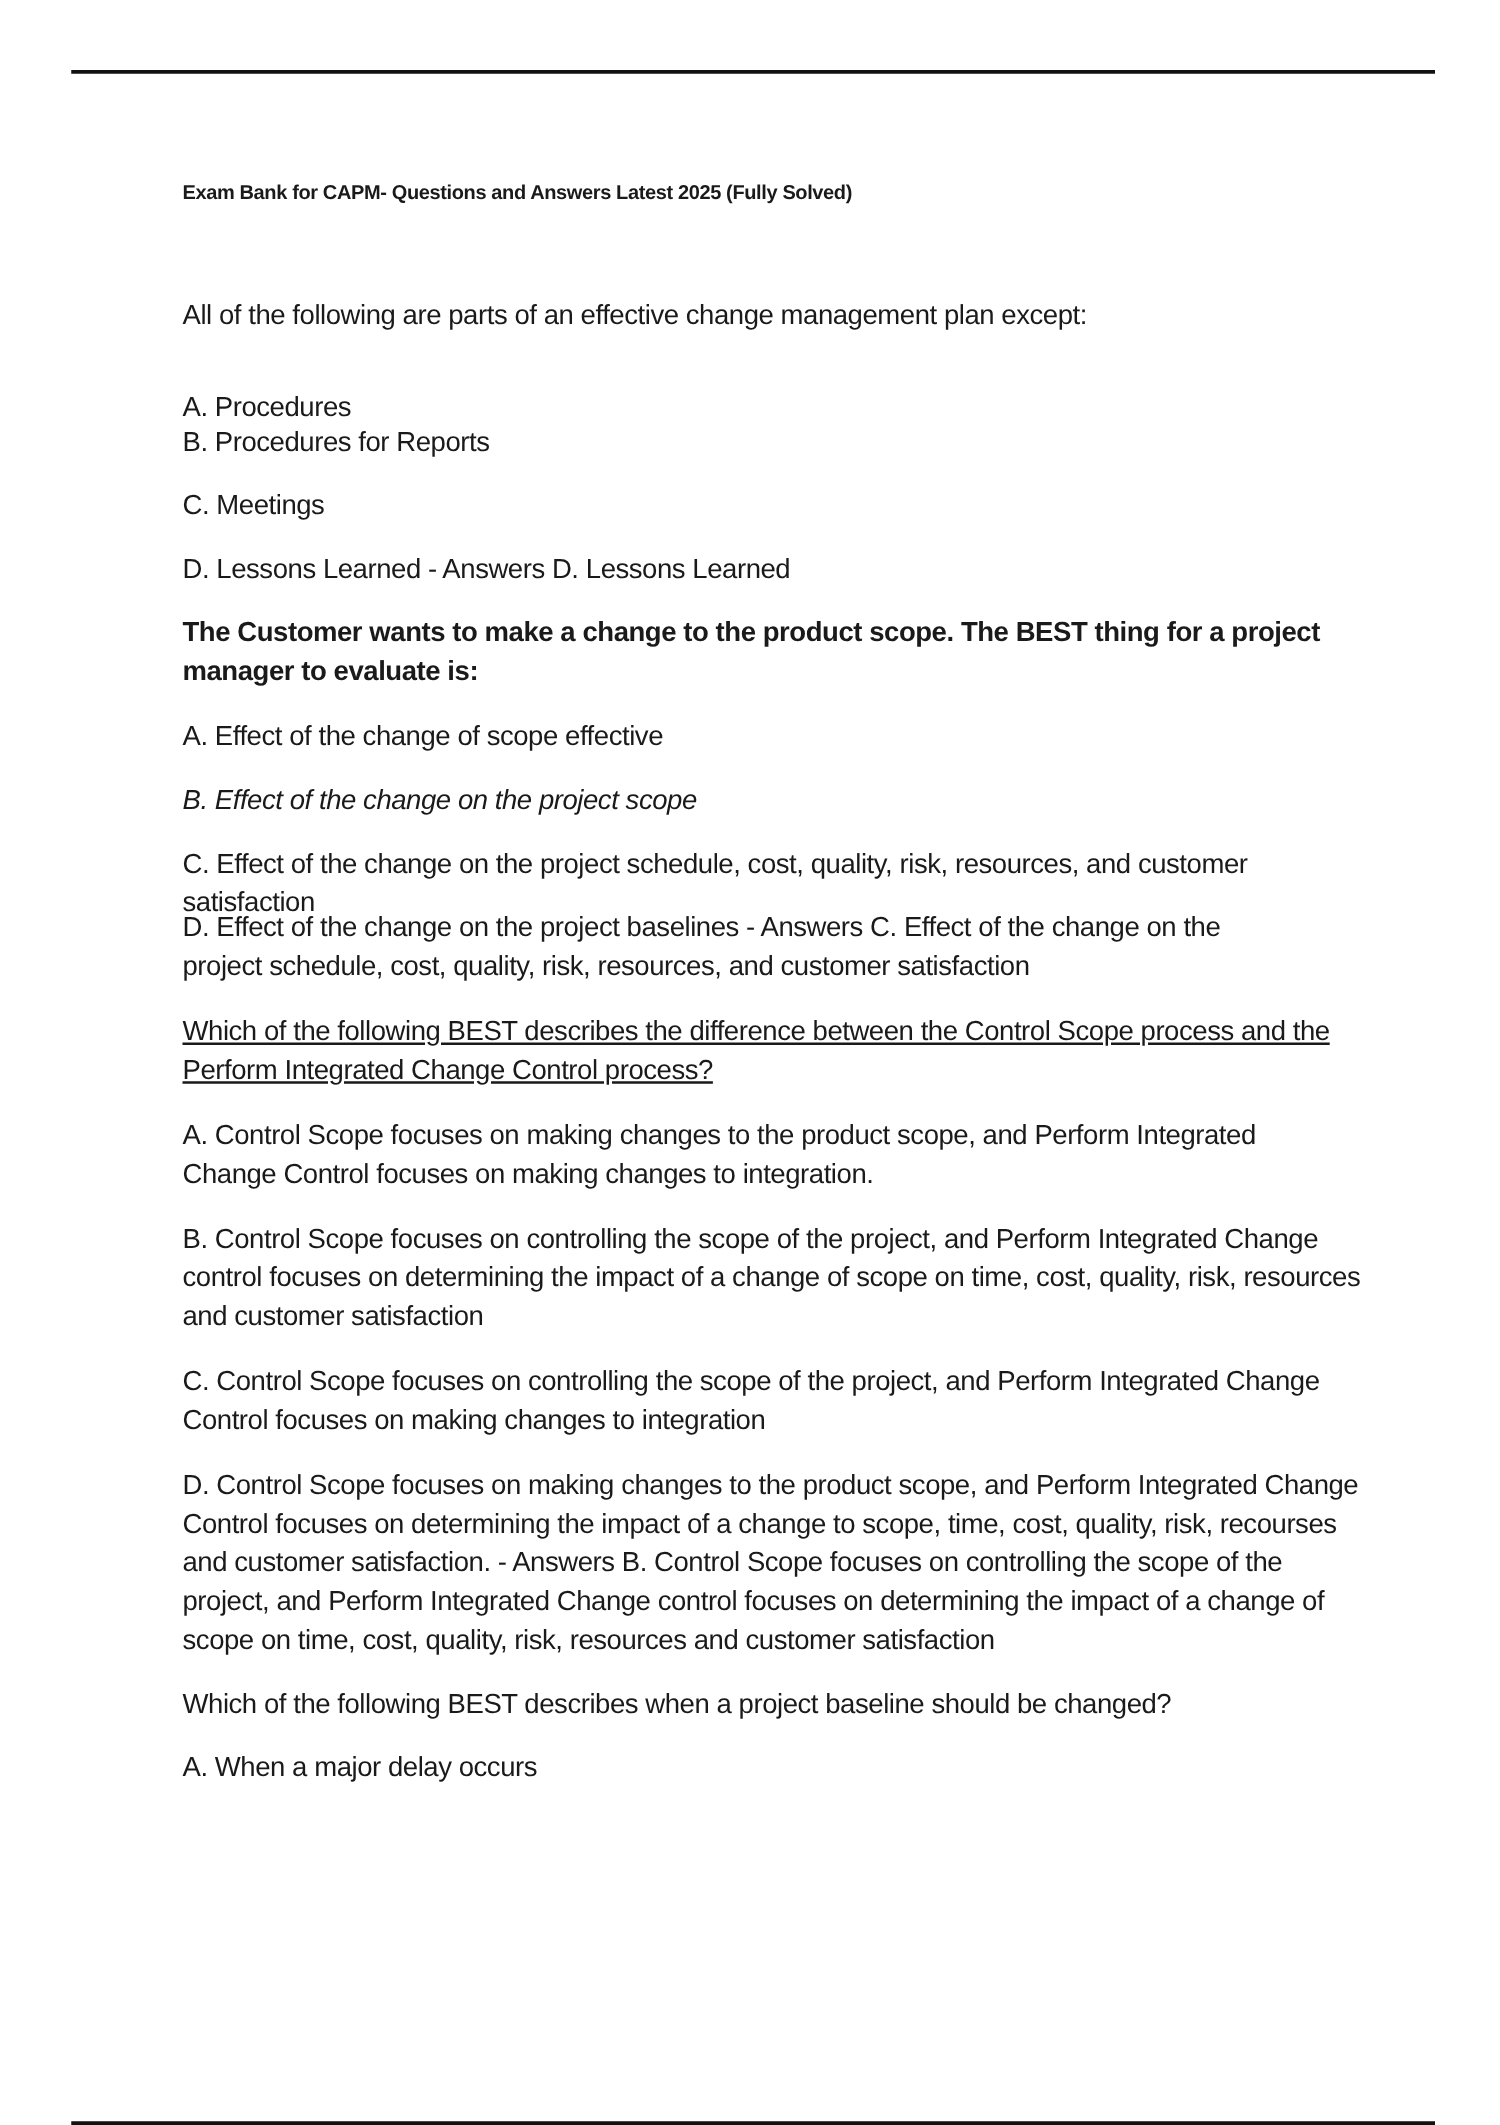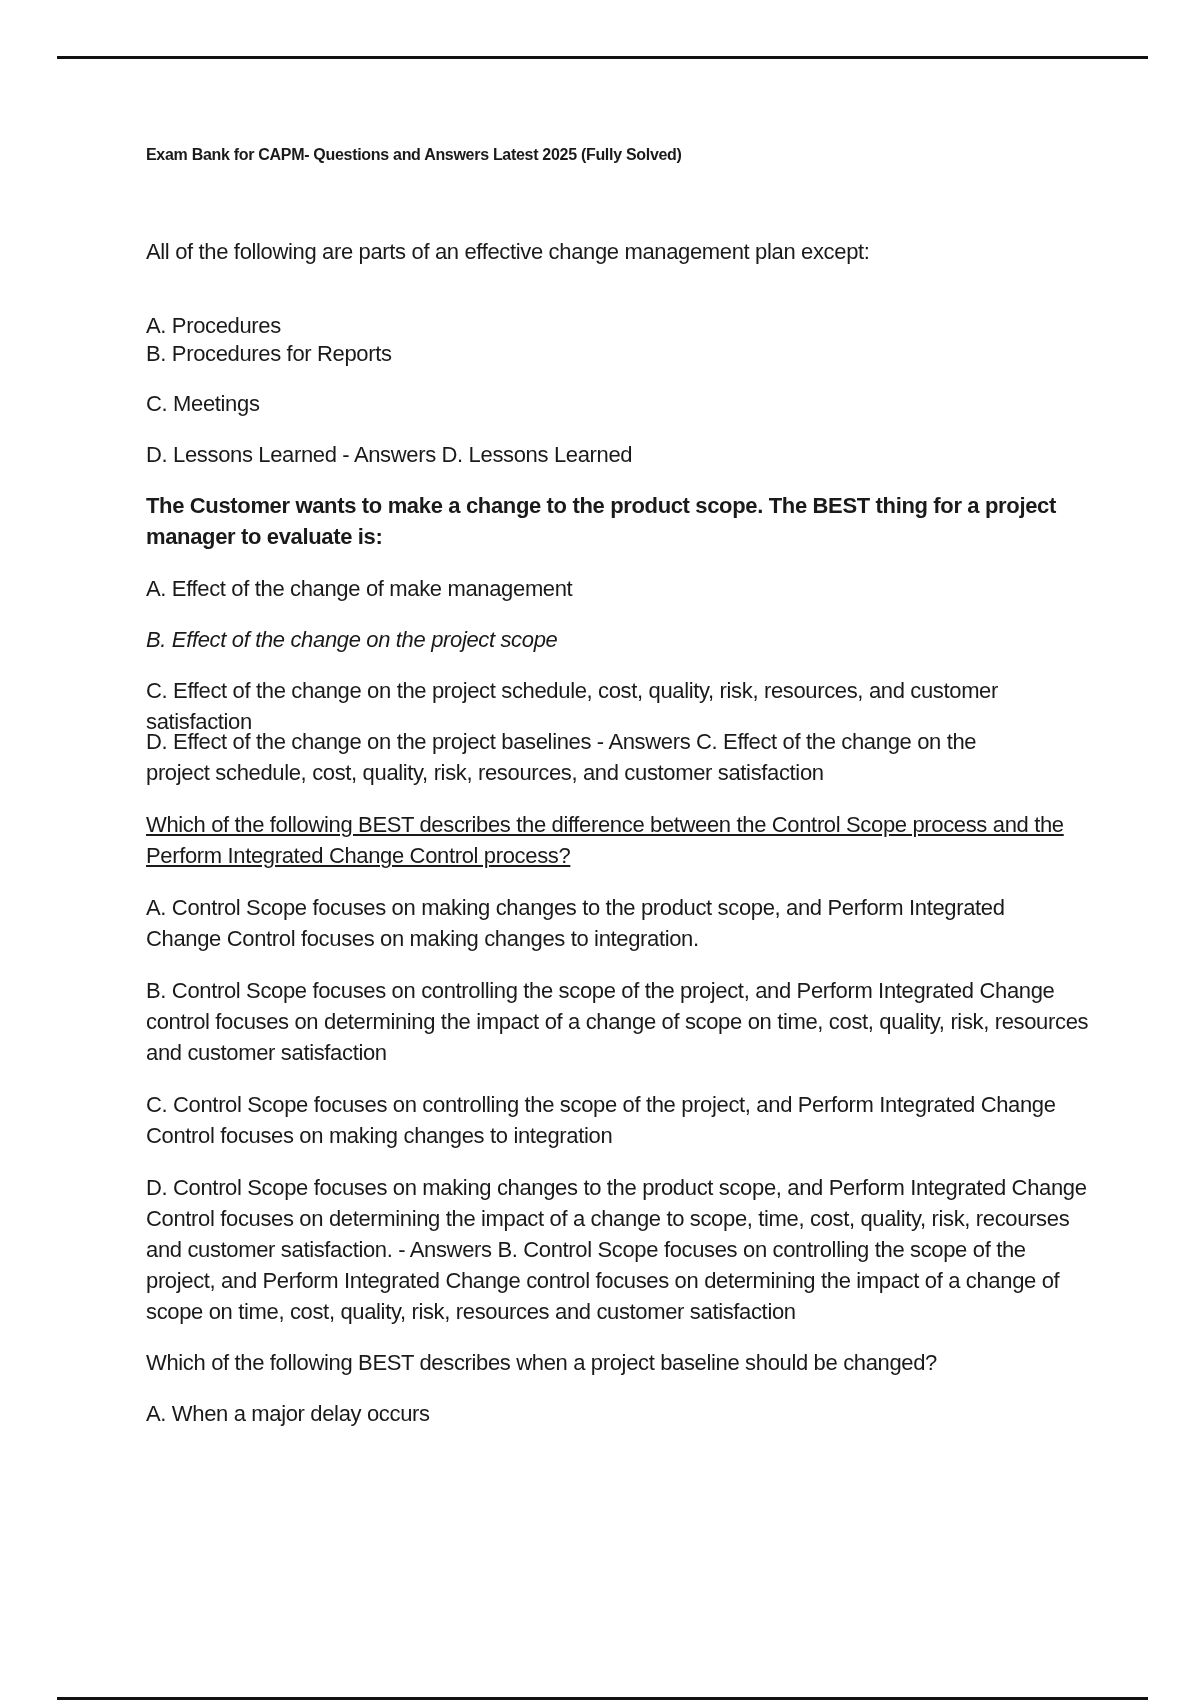--- a/index.html
+++ b/index.html
@@ -19,21 +19,21 @@
 
 <div class="content">
   <div class="title">Exam Bank for CAPM- Questions and Answers Latest 2025 (Fully Solved)</div>
   <div id="paras">
       <div class="p" style="top: 236px; width: 950px;">All of the following are parts of an effective change management plan except:</div>
       <div class="p" style="top: 286px; width: 950px; margin-top: 24px;">A. Procedures</div>
       <div class="p" style="top: 338px; width: 950px;">B. Procedures for Reports</div>
       <div class="p" style="top: 388px; width: 950px;">C. Meetings</div>
       <div class="p" style="top: 439px; width: 950px;">D. Lessons Learned - Answers D. Lessons Learned</div>
       <div class="p" style="top: 490px; width: 930px; font-weight: bold;">The Customer wants to make a change to the product scope. The BEST thing for a project manager to evaluate is:</div>
-      <div class="p" style="top: 573px; width: 950px;">A. Effect of the change of make management</div>
+      <div class="p" style="top: 573px; width: 950px;">A. Effect of the change of scope effective</div>
       <div class="p" style="top: 624px; width: 950px; font-style: italic;">B. Effect of the change on the project scope</div>
       <div class="p" style="top: 675px; width: 950px;">C. Effect of the change on the project schedule, cost, quality, risk, resources, and customer satisfaction</div>
       <div class="p" style="top: 726px; width: 870px;">D. Effect of the change on the project baselines - Answers C. Effect of the change on the project schedule, cost, quality, risk, resources, and customer satisfaction</div>
       <div class="p" style="top: 809px; width: 950px; text-decoration: underline;">Which of the following BEST describes the difference between the Control Scope process and the Perform Integrated Change Control process?</div>
       <div class="p" style="top: 892px; width: 900px;">A. Control Scope focuses on making changes to the product scope, and Perform Integrated Change Control focuses on making changes to integration.</div>
       <div class="p" style="top: 975px; width: 950px;">B. Control Scope focuses on controlling the scope of the project, and Perform Integrated Change control focuses on determining the impact of a change of scope on time, cost, quality, risk, resources and customer satisfaction</div>
       <div class="p" style="top: 1089px; width: 950px;">C. Control Scope focuses on controlling the scope of the project, and Perform Integrated Change Control focuses on making changes to integration</div>
       <div class="p" style="top: 1172px; width: 950px;">D. Control Scope focuses on making changes to the product scope, and Perform Integrated Change Control focuses on determining the impact of a change to scope, time, cost, quality, risk, recourses and customer satisfaction. - Answers B. Control Scope focuses on controlling the scope of the project, and Perform Integrated Change control focuses on determining the impact of a change of scope on time, cost, quality, risk, resources and customer satisfaction</div>
       <div class="p" style="top: 1347px; width: 950px;">Which of the following BEST describes when a project baseline should be changed?</div>
       <div class="p" style="top: 1398px; width: 950px;">A. When a major delay occurs</div>

